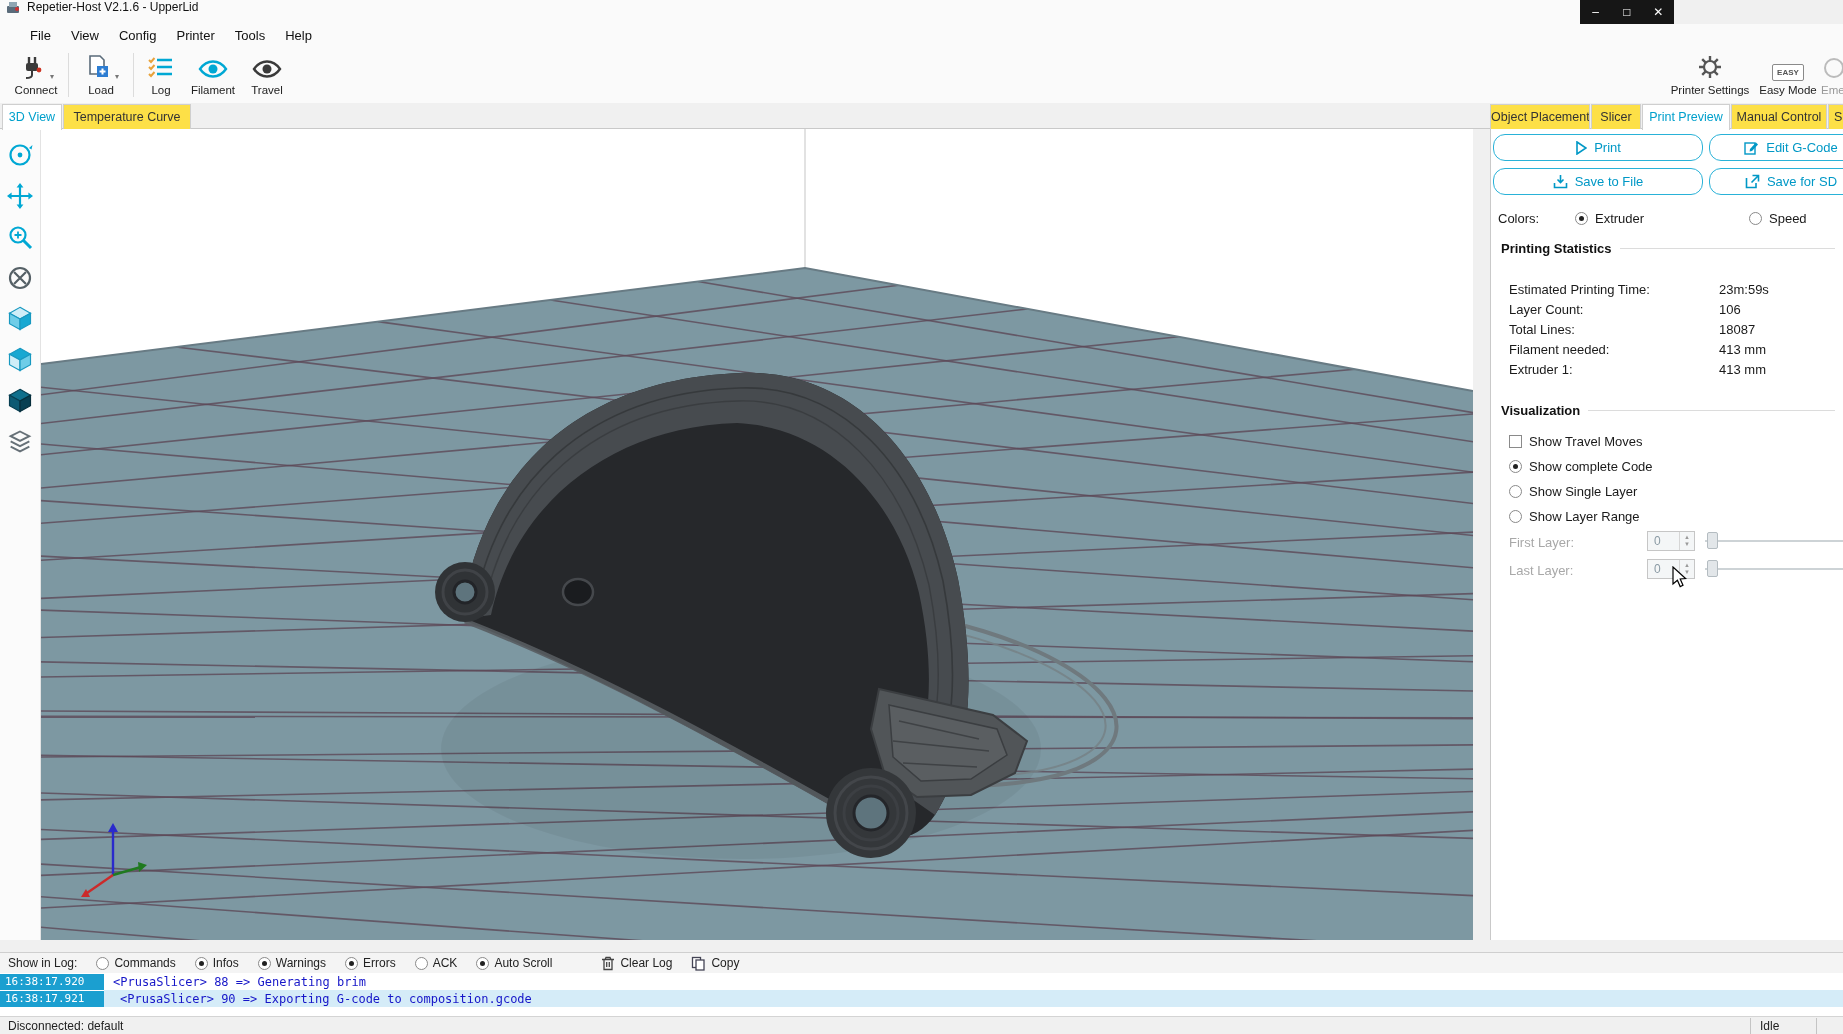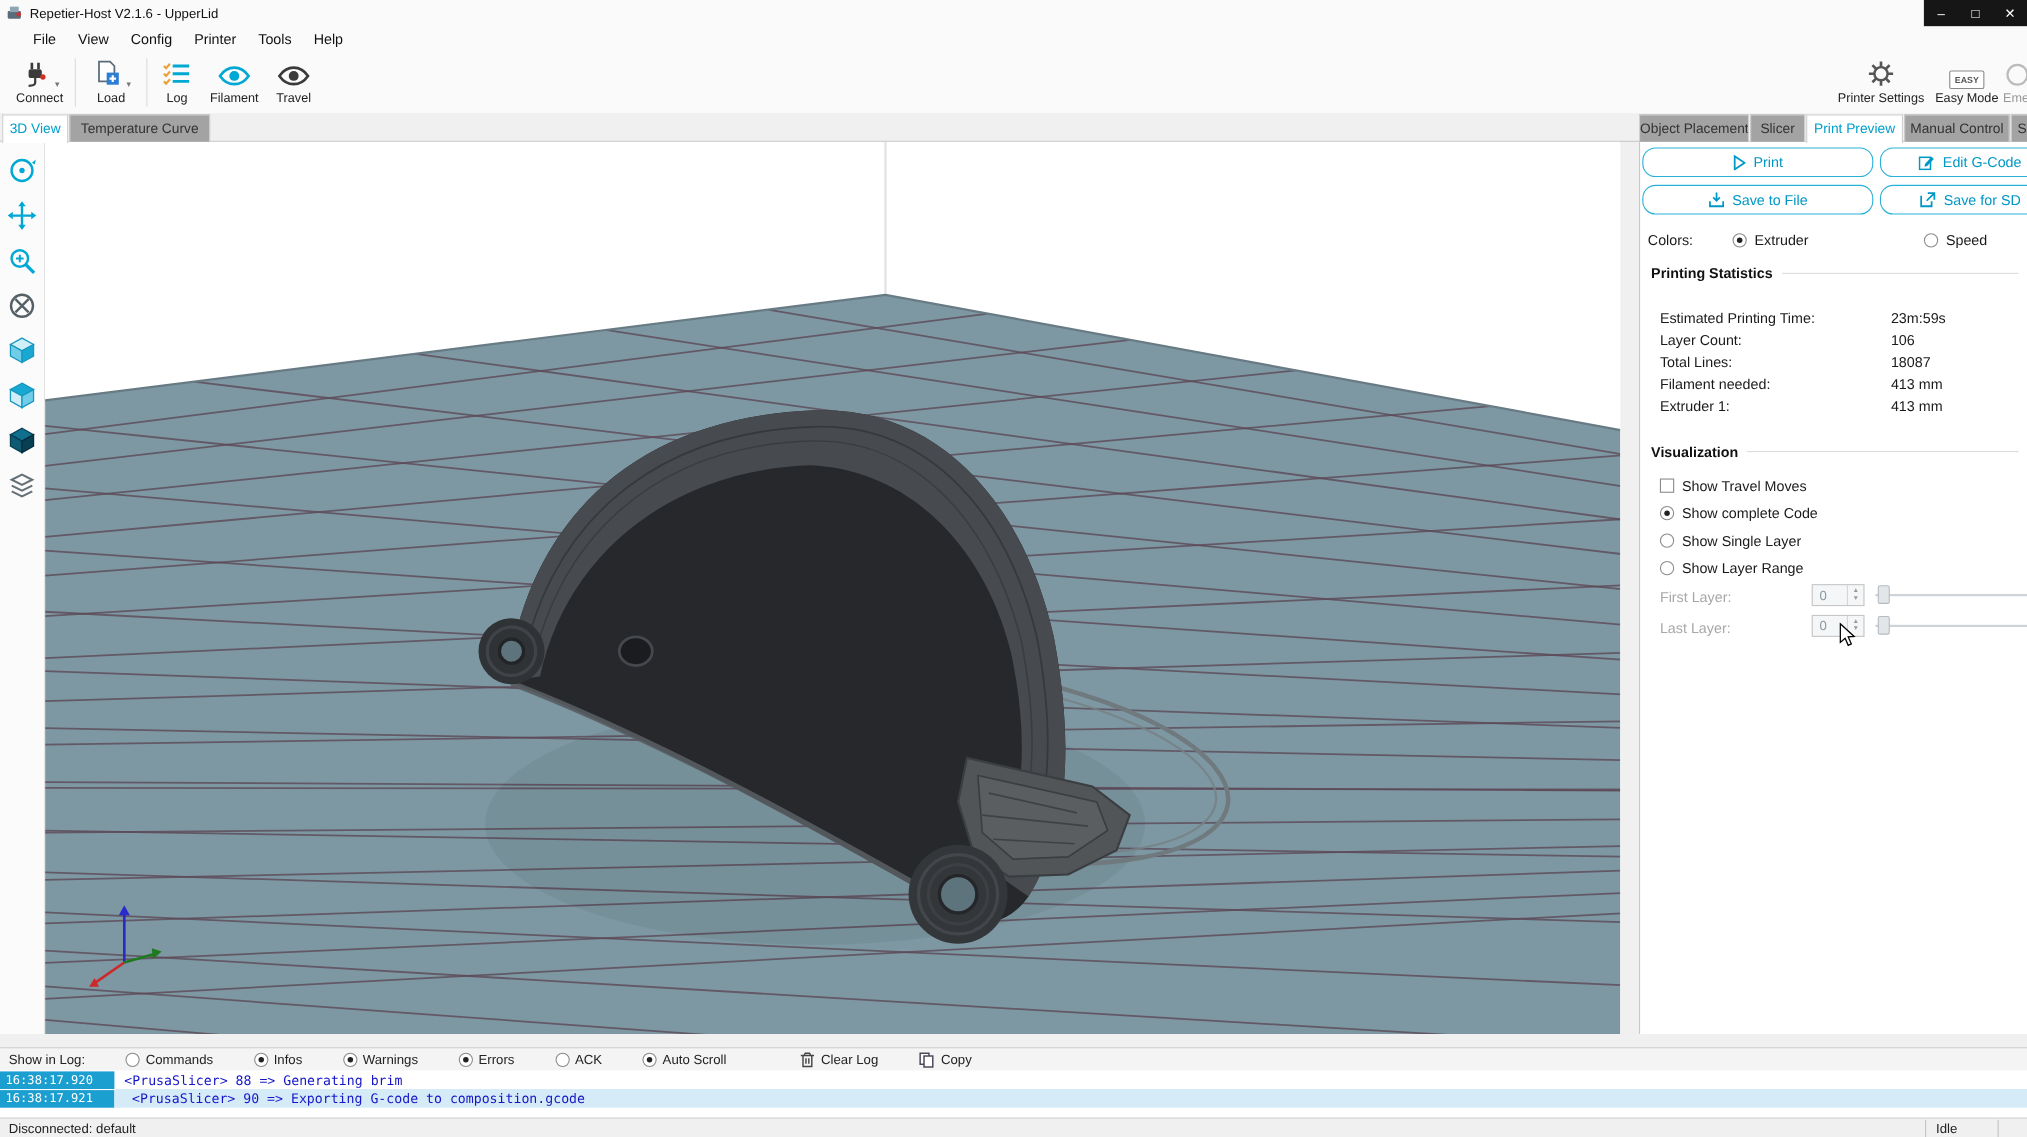--- a/index.html
+++ b/index.html
@@ -1,35 +1,35 @@
 <!DOCTYPE html>
 <html><head>
 <meta charset="utf-8">
 <style>
   *{margin:0;padding:0;box-sizing:border-box;font-family:"Liberation Sans",sans-serif;}
   html,body{width:1843px;height:1034px;overflow:hidden;background:#f0f0f0;position:relative;}
   .abs{position:absolute;}
   
-  .titlebar{position:absolute;left:0;top:0;width:1843px;height:24px;background:#fafafa;display:flex;align-items:center;}
+  .titlebar{position:absolute;left:0;top:0;width:1674px;height:24px;background:#fafafa;display:flex;}
   .titlebar .title{font-size:12px;color:#111;margin-left:6px;}
   .winbox{position:absolute;right:0;top:0;height:24px;width:94px;background:#161616;display:flex;}
   .winbtn{width:41px;height:24px;color:#fff;display:flex;align-items:center;justify-content:center;font-size:12px;}
   
   .menubar{position:absolute;left:0;top:24px;width:1843px;height:23px;background:#fafafa;display:flex;align-items:center;padding-left:20px;}
   .menu-item{font-size:13px;color:#111;padding:3px 10px;cursor:default;}
   
   .toolbar{position:absolute;left:0;top:47px;width:1843px;height:56px;background:#fafafa;display:flex;align-items:flex-start;padding:4px 0 0 8px;}
   .tb-item{display:flex;flex-direction:column;align-items:center;width:56px;}
   .tb-item .ic{height:30px;display:flex;align-items:flex-end;}
   .tb-item .lbl{font-size:11.5px;color:#222;margin-top:3px;white-space:nowrap;}
   .tb-sep{width:1px;height:44px;background:#dcdcdc;margin:2px 4px 0 4px;}
   .drop{font-size:8px;color:#777;margin-left:2px;}
   
   .tabstrip{position:absolute;left:0;top:103px;width:1843px;height:26px;background:#f0f0f0;border-bottom:1px solid #c9c9c9;}
-  .tab{position:absolute;top:1px;height:25px;line-height:24px;text-align:center;font-size:12.5px;color:#333;border:1px solid #cfcfcf;border-bottom:none;background:#a3a3a3;white-space:nowrap;overflow:hidden;}
+  .tab{position:absolute;top:1px;height:25px;line-height:24px;text-align:center;font-size:12.5px;color:#333;border:1px solid #cfcfcf;border-bottom:none;background:#fde047;white-space:nowrap;overflow:hidden;}
   .tab.active{background:#fff;color:#00a0cc;height:26px;z-index:2;}
   
   .toolcol{position:absolute;left:0;top:129px;width:41px;height:811px;background:#fbfbfb;border-right:1px solid #e3e3e3;display:flex;flex-direction:column;align-items:center;padding-top:10px;gap:9px;}
   .toolbtn{width:32px;height:32px;display:flex;align-items:center;justify-content:center;}
   
   .viewport{position:absolute;left:41px;top:129px;width:1432px;height:811px;background:#fff;}
   
   .rightpanel{position:absolute;left:1490px;top:129px;width:353px;height:811px;background:#fff;border-left:1px solid #c9c9c9;}
   .cybtn{position:absolute;border:1px solid #29b2d8;background:#fff;color:#0098c6;font-size:13px;display:flex;align-items:center;justify-content:center;gap:7px;border-radius:12px;white-space:nowrap;}
   .group-title{position:absolute;left:10px;right:8px;display:flex;align-items:center;gap:8px;font-weight:bold;font-size:13px;color:#111;}
@@ -40,21 +40,21 @@
   .vizrow.dis{color:#a8a8a8;}
   .rad{width:13px;height:13px;border:1px solid #8a8a8a;border-radius:50%;background:#fff;display:inline-block;position:relative;flex:none;}
   .rad.on::after{content:"";position:absolute;inset:3px;background:#222;border-radius:50%;}
   .cb{width:13px;height:13px;border:1px solid #8a8a8a;background:#fff;display:inline-block;flex:none;}
   .spin{position:absolute;width:48px;height:20px;border:1px solid #c6c6c6;background:#f4f6f7;font-size:12px;color:#8a9aa4;display:flex;align-items:center;padding-left:6px;}
   .spin .arr{position:absolute;right:0;top:0;width:15px;height:18px;border-left:1px solid #d6d6d6;display:flex;flex-direction:column;align-items:center;justify-content:center;font-size:6px;color:#9a9a9a;line-height:1.1;}
   .slider{position:absolute;height:20px;}
   .slider .track{position:absolute;left:0;right:0;top:9px;height:2px;background:#cdd3d6;}
   .slider .thumb{position:absolute;left:2px;top:1px;width:11px;height:17px;background:#e2e6e9;border:1px solid #b4bcc1;border-radius:2px;}
   
-  .logbar{position:absolute;left:0;top:952px;width:1843px;height:21px;background:#f4f4f4;border-top:1px solid #cfcfcf;display:flex;align-items:center;gap:37px;padding-left:8px;}
+  .logbar{position:absolute;left:0;top:952px;width:1843px;height:21px;background:#f4f4f4;border-top:1px solid #cfcfcf;display:flex;align-items:center;gap:19px;padding-left:8px;}
   .logbar .lb-lbl{font-size:12px;color:#222;}
   .logfilter{display:flex;align-items:center;gap:5px;font-size:12px;color:#222;}
   .logtool{display:flex;align-items:center;gap:5px;font-size:12px;color:#222;}
   .logarea{position:absolute;left:0;top:973px;width:1843px;height:43px;background:#fff;font-family:"DejaVu Sans Mono",monospace;}
   .logrow{display:flex;height:17px;align-items:center;}
   .logrow .ts{width:104px;flex:none;background:#1b9fd0;color:#fff;font-size:11px;height:16px;display:flex;align-items:center;padding-left:5px;font-family:"DejaVu Sans Mono",monospace;}
   .logrow .msg{font-size:12px;color:#1616c8;padding-left:9px;height:17px;display:flex;align-items:center;flex:1;font-family:"DejaVu Sans Mono",monospace;}
   .logrow.sel .msg{background:#d5ecf8;padding-left:16px;}
   
   .statusbar{position:absolute;left:0;top:1016px;width:1843px;height:18px;background:#f0f0f0;border-top:1px solid #d4d4d4;font-size:12px;color:#222;}

